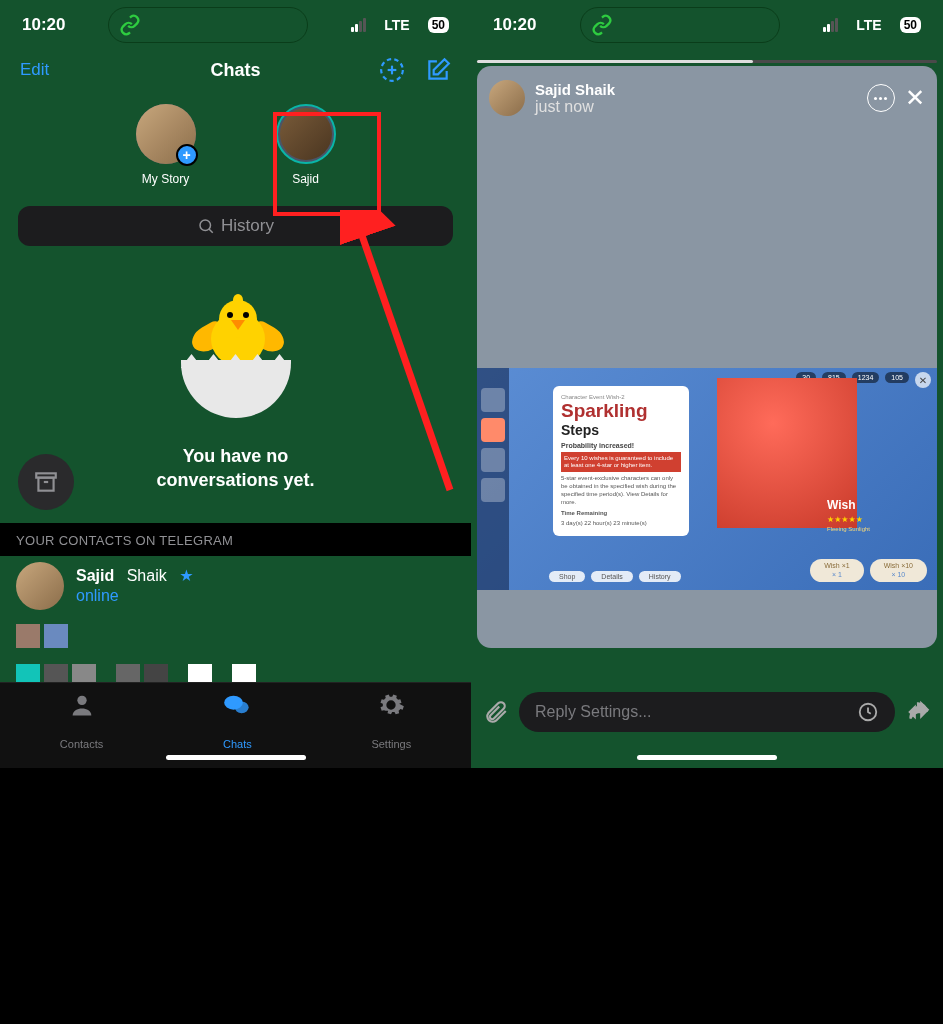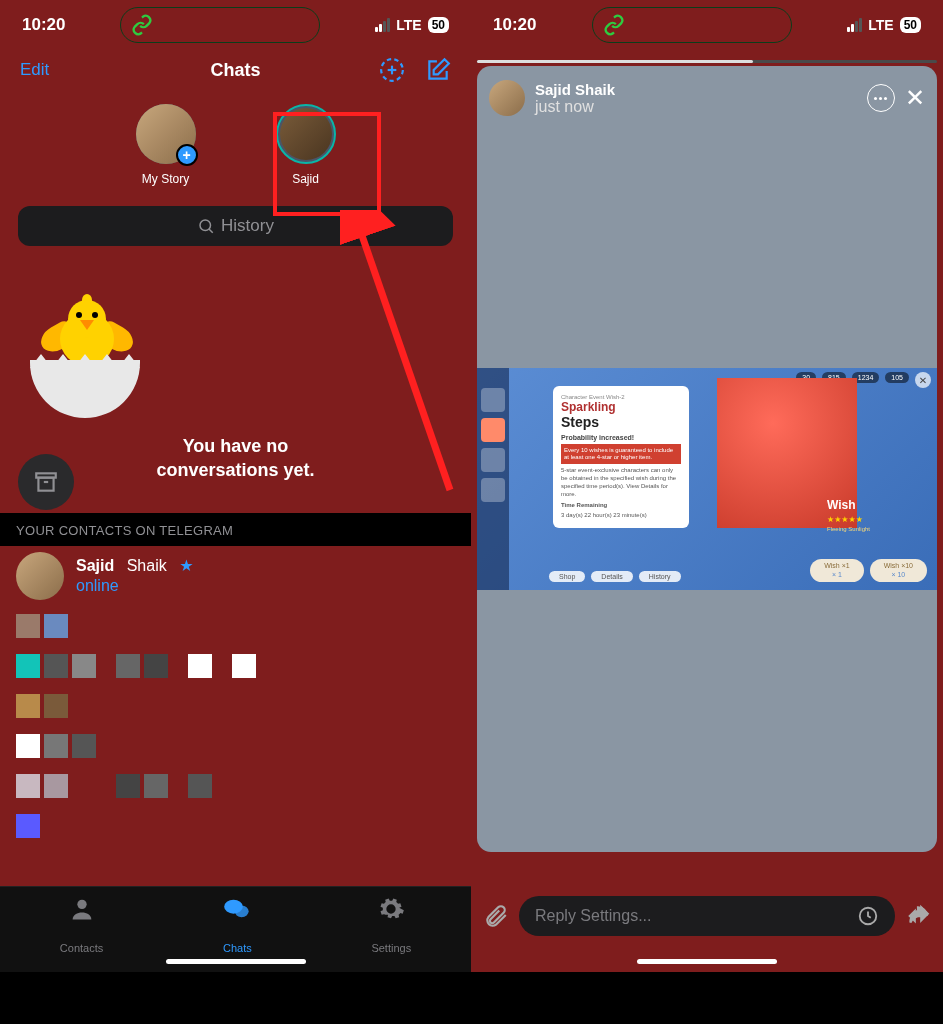--- a/index.html
+++ b/index.html
@@ -1,21 +1,21 @@
 <!DOCTYPE html>
 <html><head>
 <meta charset="utf-8">
 <style>
 *{margin:0;padding:0;box-sizing:border-box;font-family:-apple-system,BlinkMacSystemFont,sans-serif}
 body{background:#000;display:flex;width:943px;height:1024px;overflow:hidden}
-.pane{width:471px;height:972px;background:#7f1d1d;position:relative;overflow:hidden}
+.pane{width:471px;height:768px;background:#14532d;position:relative;overflow:hidden}
 .pane-right{width:472px}
 .status-bar{display:flex;justify-content:space-between;align-items:center;padding:12px 22px;height:50px;color:#fff}
 .status-time{font-size:17px;font-weight:600}
-.status-right{display:flex;align-items:center;gap:6px;font-size:14px;font-weight:600}
+.status-right{display:flex;align-items:center;gap:18px;font-size:14px;font-weight:600}
 .link-oval{width:200px;height:36px;border:1.5px solid #0a3d1a;border-radius:18px;display:flex;align-items:center;padding-left:10px}
 .link-icon{width:22px;height:22px;color:#2ecc40}
 .battery{background:#fff;color:#000;border-radius:6px;padding:1px 4px;font-size:12px;font-weight:700}
 .signal{display:flex;align-items:flex-end;gap:1px}
 .signal span{width:3px;background:#fff;border-radius:1px}
 .signal span:nth-child(1){height:5px}
 .signal span:nth-child(2){height:8px}
 .signal span:nth-child(3){height:11px;background:#555}
 .signal span:nth-child(4){height:14px;background:#555}
 .header{display:flex;justify-content:space-between;align-items:center;padding:4px 20px 8px;height:44px}
@@ -26,21 +26,21 @@
 .stories-row{display:flex;gap:80px;padding:10px 0 14px;justify-content:center}
 .story{display:flex;flex-direction:column;align-items:center;gap:8px}
 .story-avatar{width:60px;height:60px;border-radius:50%;background:#4a5568;position:relative;display:flex;align-items:center;justify-content:center}
 .story-avatar.ring{border:2.5px solid #0ab5a8;padding:2px}
 .story-avatar-img{width:100%;height:100%;border-radius:50%;background:linear-gradient(135deg,#c8a77d,#8b6d4a)}
 .story-plus{position:absolute;bottom:-2px;right:-2px;width:22px;height:22px;border-radius:50%;background:#2f9aff;border:2px solid #000;color:#fff;display:flex;align-items:center;justify-content:center;font-size:14px;font-weight:700}
 .story-label{color:#fff;font-size:12px}
 .highlight-box{position:absolute;border:4px solid #ff2020;top:112px;left:273px;width:108px;height:104px;z-index:5}
 .arrow{position:absolute;left:340px;top:210px;z-index:4}
 .search-bar{margin:6px 18px;background:#1c1c1e;border-radius:12px;height:40px;display:flex;align-items:center;justify-content:center;color:#909094;font-size:17px;gap:6px}
-.empty-state{display:flex;flex-direction:column;padding:46px 20px 30px;gap:16px}
+.empty-state{display:flex;flex-direction:column;align-items:center;padding:46px 20px 30px;gap:26px}
 .chick{position:relative;width:130px;height:120px}
 .egg-bottom{position:absolute;bottom:0;left:10px;width:110px;height:58px;background:#e8e8e8;border-radius:0 0 55px 55px}
 .egg-crack{position:absolute;bottom:50px;left:10px;width:110px;height:14px;background:#e8e8e8;clip-path:polygon(0 100%,10% 0,20% 100%,30% 0,40% 100%,50% 0,60% 100%,70% 0,80% 100%,90% 0,100% 100%)}
 .chick-body{position:absolute;top:14px;left:40px;width:54px;height:54px;background:#ffd200;border-radius:50%}
 .chick-head{position:absolute;top:2px;left:48px;width:38px;height:38px;background:#ffd200;border-radius:50%}
 .beak{position:absolute;top:22px;left:60px;width:0;height:0;border-left:7px solid transparent;border-right:7px solid transparent;border-top:10px solid #ff8c00}
 .wing-l{position:absolute;top:28px;left:20px;width:34px;height:24px;background:#ffb800;border-radius:50% 20% 50% 50%;transform:rotate(-30deg)}
 .wing-r{position:absolute;top:28px;left:80px;width:34px;height:24px;background:#ffb800;border-radius:20% 50% 50% 50%;transform:rotate(30deg)}
 .eye{position:absolute;width:6px;height:6px;background:#000;border-radius:50%;top:14px}
 .eye-l{left:56px}.eye-r{left:72px}
@@ -73,21 +73,21 @@
 .story-header-time{color:#e0e0e0;font-size:16px}
 .story-close{color:#fff;font-size:24px}
 .story-more{width:28px;height:28px;border:1.5px solid #fff;border-radius:50%;display:flex;align-items:center;justify-content:center;color:#fff;gap:2px}
 .story-more span{width:3px;height:3px;background:#fff;border-radius:50%}
 .game-banner{position:absolute;top:302px;left:0;right:0;height:222px;background:linear-gradient(135deg,#5b8dd4,#3a6db8);display:flex}
 .banner-nav{width:32px;background:rgba(20,40,80,.6);display:flex;flex-direction:column;align-items:center;justify-content:flex-start;padding-top:20px;gap:6px}
 .nav-thumb{width:24px;height:24px;border-radius:4px;background:rgba(255,255,255,.3)}
 .banner-main{flex:1;position:relative;padding:12px}
 .banner-card{position:absolute;top:18px;left:44px;width:136px;background:#fff;border-radius:6px;padding:8px;font-size:8px}
 .banner-title{font-family:serif;font-weight:700;color:#b03030}
-.banner-title .t1{font-size:12px}
+.banner-title .t1{font-size:19px}
 .banner-title .t2{font-size:14px;color:#222}
 .prob{font-size:7px;color:#444;margin-top:4px;font-weight:600}
 .redbox{background:#d04030;color:#fff;font-size:6px;padding:3px;margin-top:3px;line-height:1.2}
 .smalltext{font-size:6px;color:#555;margin-top:3px;line-height:1.3}
 .banner-chars{position:absolute;right:0;top:10px;bottom:30px;width:240px}
 .char-red{position:absolute;left:20px;top:0;width:140px;height:150px;background:radial-gradient(circle at 40% 30%,#ff6b5a,#c83a2a)}
 .char-name{position:absolute;bottom:48px;left:130px;color:#fff;font-size:12px;font-weight:600}
 .char-stars{position:absolute;bottom:36px;left:130px;color:#ffd200;font-size:8px}
 .char-sub{position:absolute;bottom:28px;left:130px;color:#f5d97a;font-size:6px}
 .banner-pills{position:absolute;bottom:8px;left:40px;display:flex;gap:6px}

